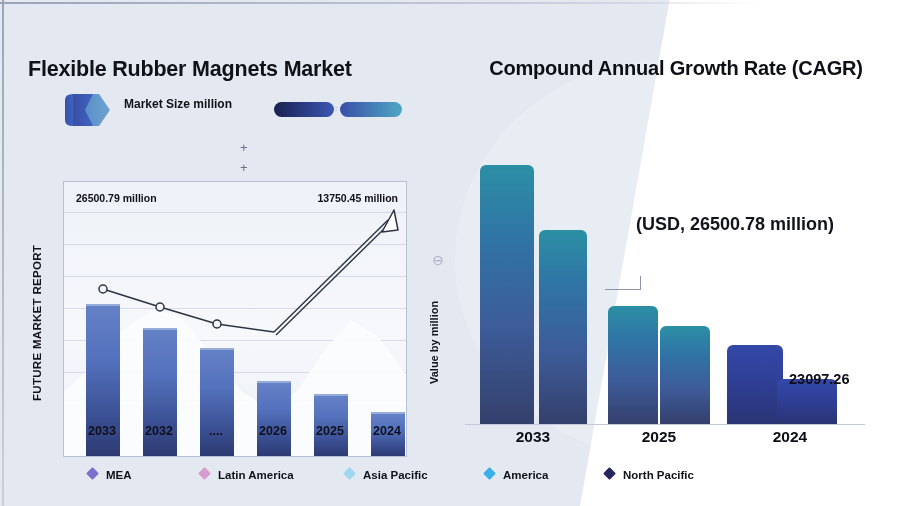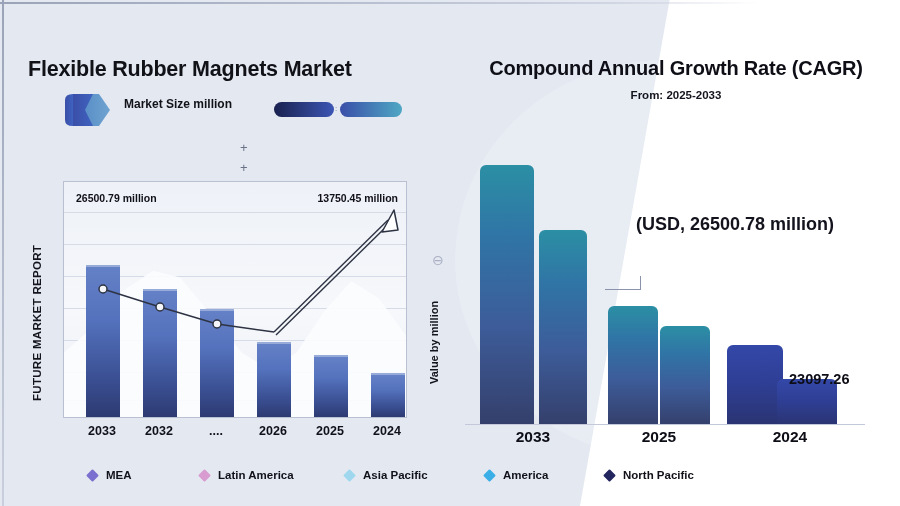--- a/index.html
+++ b/index.html
@@ -78,21 +78,21 @@
   .y-axis-left {
     position: absolute; left: 27px; top: 228px;
     width: 20px; height: 190px;
     writing-mode: vertical-rl; transform: rotate(180deg);
     font-size: 11.5px; font-weight: bold; color: #14141c;
     letter-spacing: .3px;
     display: flex; align-items: center; justify-content: center;
   }
   .plot-left {
     position: absolute; left: 63px; top: 181px;
-    width: 344px; height: 237px;
+    width: 344px; height: 276px;
     background: linear-gradient(180deg,#eef1f7 0%,#f6f8fb 55%,#eceff6 100%);
     border: 1px solid #b9c0d2;
     overflow: hidden;
   }
   .glines { position:absolute; inset:0; }
   .gline { position:absolute; left:0; width:100%; height:1px; background:#d6dbe7; }
   .blob {
     position: absolute; bottom: 0; left: 0; width: 100%; height: 170px;
     background: #fbfcfe; opacity: .95;
     clip-path: polygon(0% 62%, 8% 48%, 17% 26%, 26% 14%, 34% 18%, 43% 40%,
@@ -179,21 +179,21 @@
     width: 36px; height: 14px;
     border-left: 0; border-bottom: 1px solid #8b92ab; border-right: 1px solid #8b92ab;
   }
 
   
   .legend {
     position: absolute; left: 60px; top: 462px;
     width: 790px; height: 26px;
     display: flex; align-items: center;
   }
-  .lg-item { display: flex; align-items: center; }
+  .lg-item { display: flex; }
   .lg-dot {
     width: 9px; height: 9px; transform: rotate(45deg);
     border-radius: 1px; margin-right: 9px;
   }
   .lg-text { font-size: 11.5px; font-weight: bold; color: #111119; }
 </style>
 </head>
 <body>
 
 <div id="root">
@@ -273,21 +273,20 @@
   <div class="xlabels-left">
     <div class="xl" style="left:13px;">2033</div>
     <div class="xl" style="left:70px;">2032</div>
     <div class="xl" style="left:127px;">....</div>
     <div class="xl" style="left:184px;">2026</div>
     <div class="xl" style="left:241px;">2025</div>
     <div class="xl" style="left:298px;">2024</div>
   </div>
 
   <div class="right-title">Compound Annual Growth Rate (CAGR)</div>
-  <div class="right-sub">From: 2025-2033</div>
   <div class="cagr-note">(USD, 26500.78 million)</div>
 
   <div class="y-axis-right">Value by million</div>
 
   <div class="plot-right">
     <div class="bar-r teal" style="left:25px;  width:54px; height:260px;"></div>
     <div class="bar-r teal" style="left:84px;  width:48px; height:195px;"></div>
     <div class="bar-r teal" style="left:153px; width:50px; height:119px;"></div>
     <div class="bar-r teal" style="left:205px; width:50px; height:99px;"></div>
     <div class="bar-r navy" style="left:272px; width:56px; height:80px;"></div>

